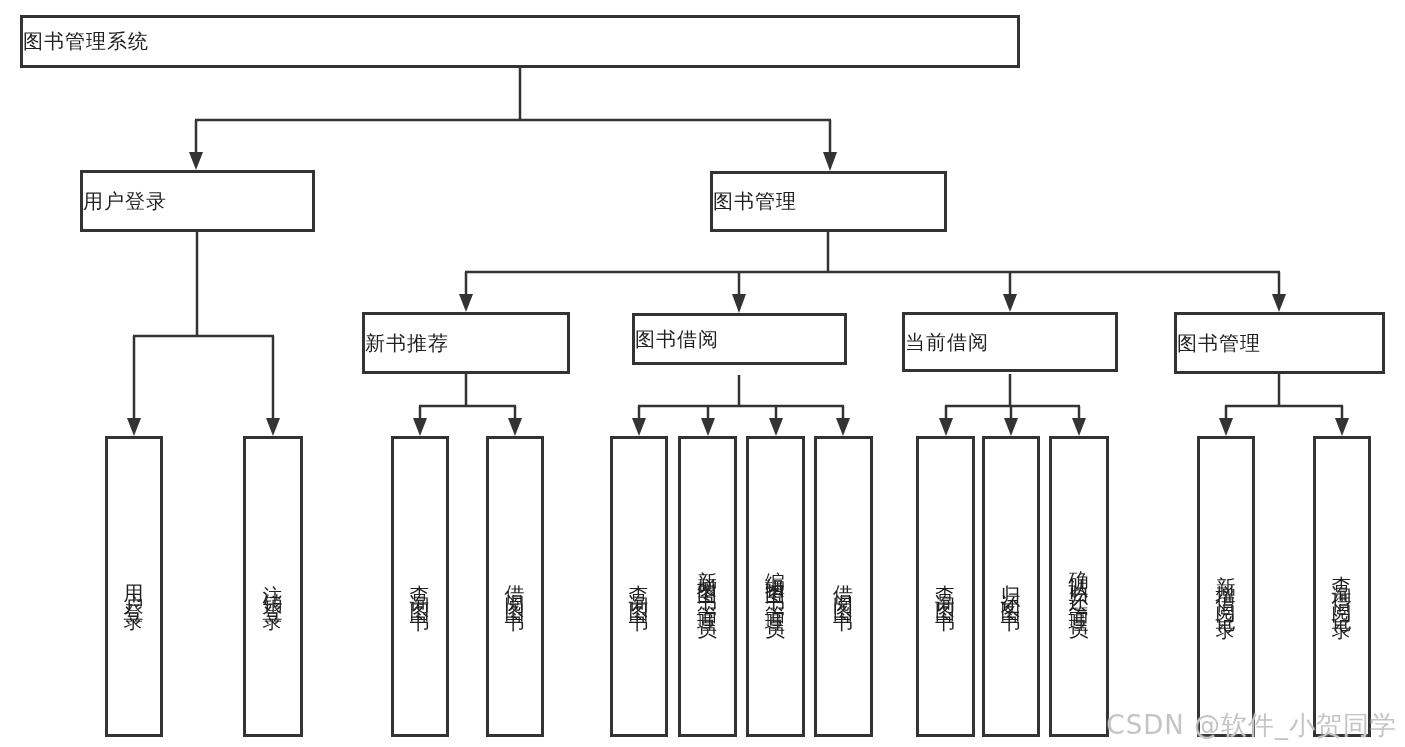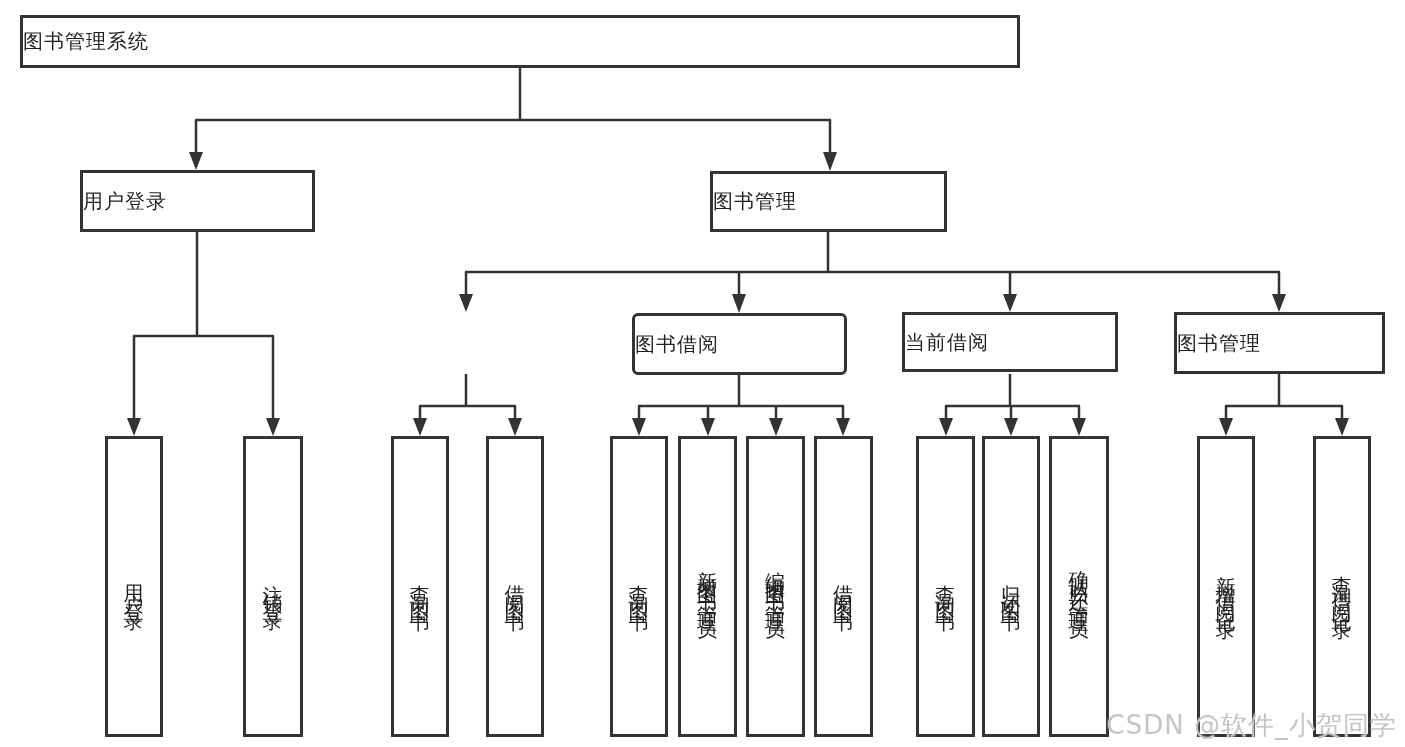--- a/index.html
+++ b/index.html
@@ -151,21 +151,24 @@
     <span>图书管理系统</span>
   </div>
 
   <div class="node" style="left:80px; top:170px; width:235px; height:62px;">
     <span>用户登录</span>
   </div>
   <div class="node" style="left:710px; top:171px; width:237px; height:61px;">
     <span>图书管理</span>
   </div>
 
-  <div class="node" style="left:632px; top:313px; width:215px; height:62px;border-radius:6px;">
+  <div class="node" style="left:362px; top:312px; width:208px; height:62px;">
+    <span>新书推荐</span>
+  </div>
+  <div class="node" style="left:632px; top:313px; width:215px; height:52px;">
     <span>图书借阅</span>
   </div>
   <div class="node" style="left:902px; top:312px; width:216px; height:60px;">
     <span>当前借阅</span>
   </div>
   <div class="node" style="left:1174px; top:312px; width:211px; height:62px;">
     <span>图书管理</span>
   </div>
 
   <div class="leaf" style="left:105px; width:58px;">

